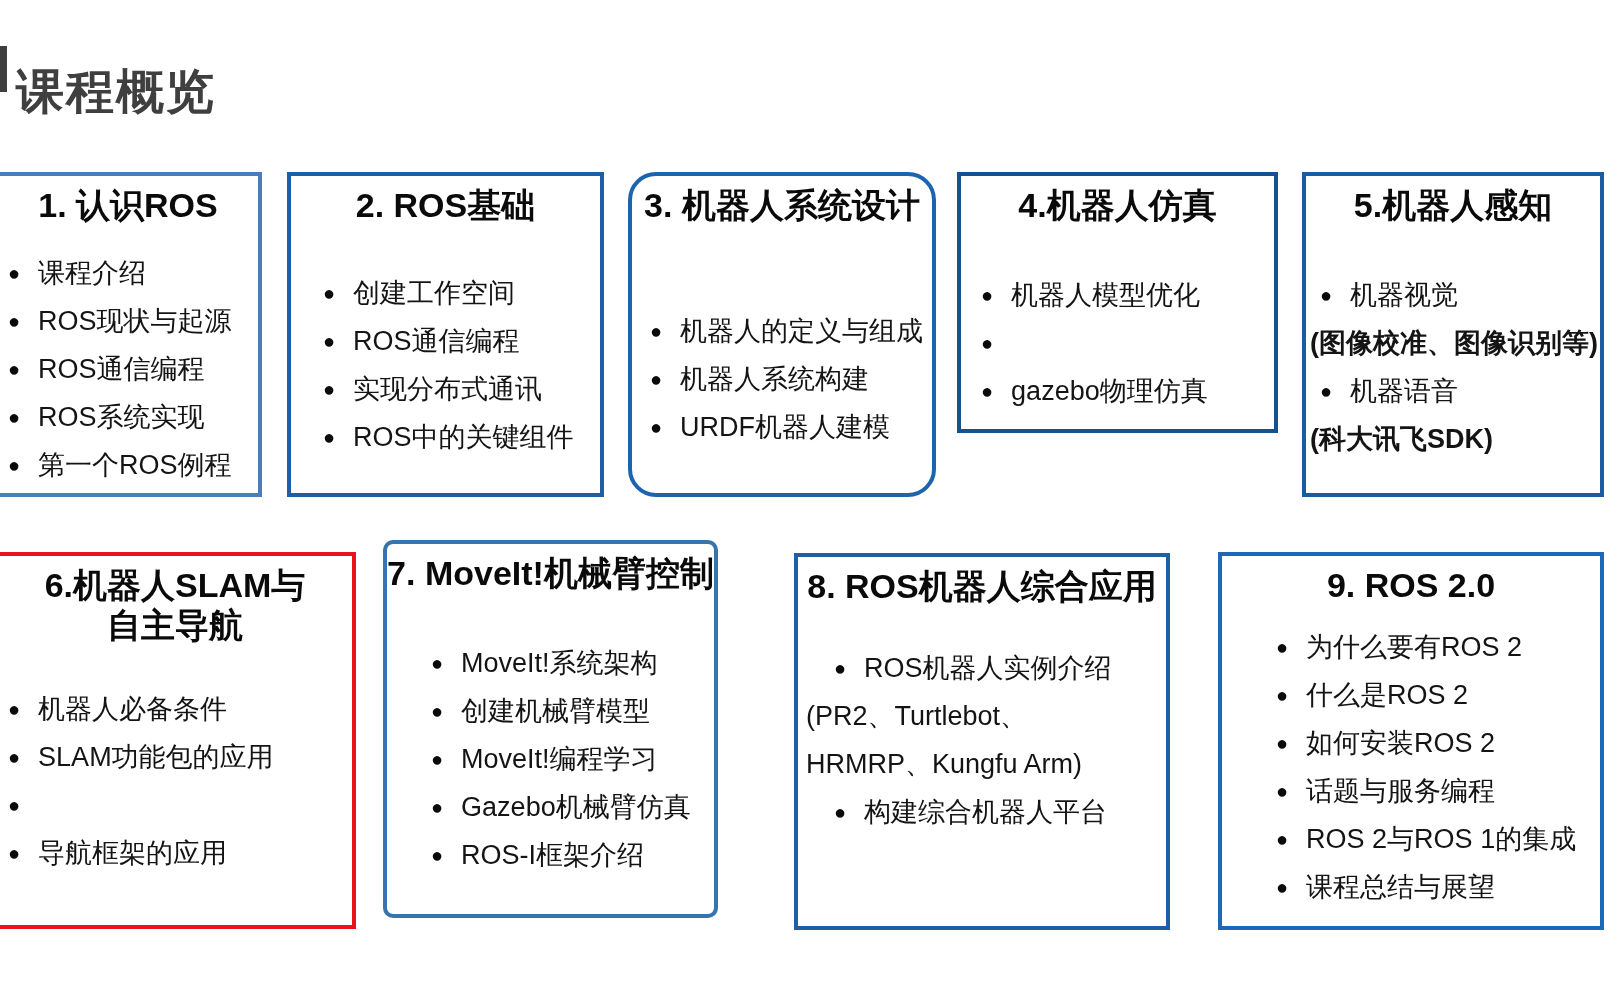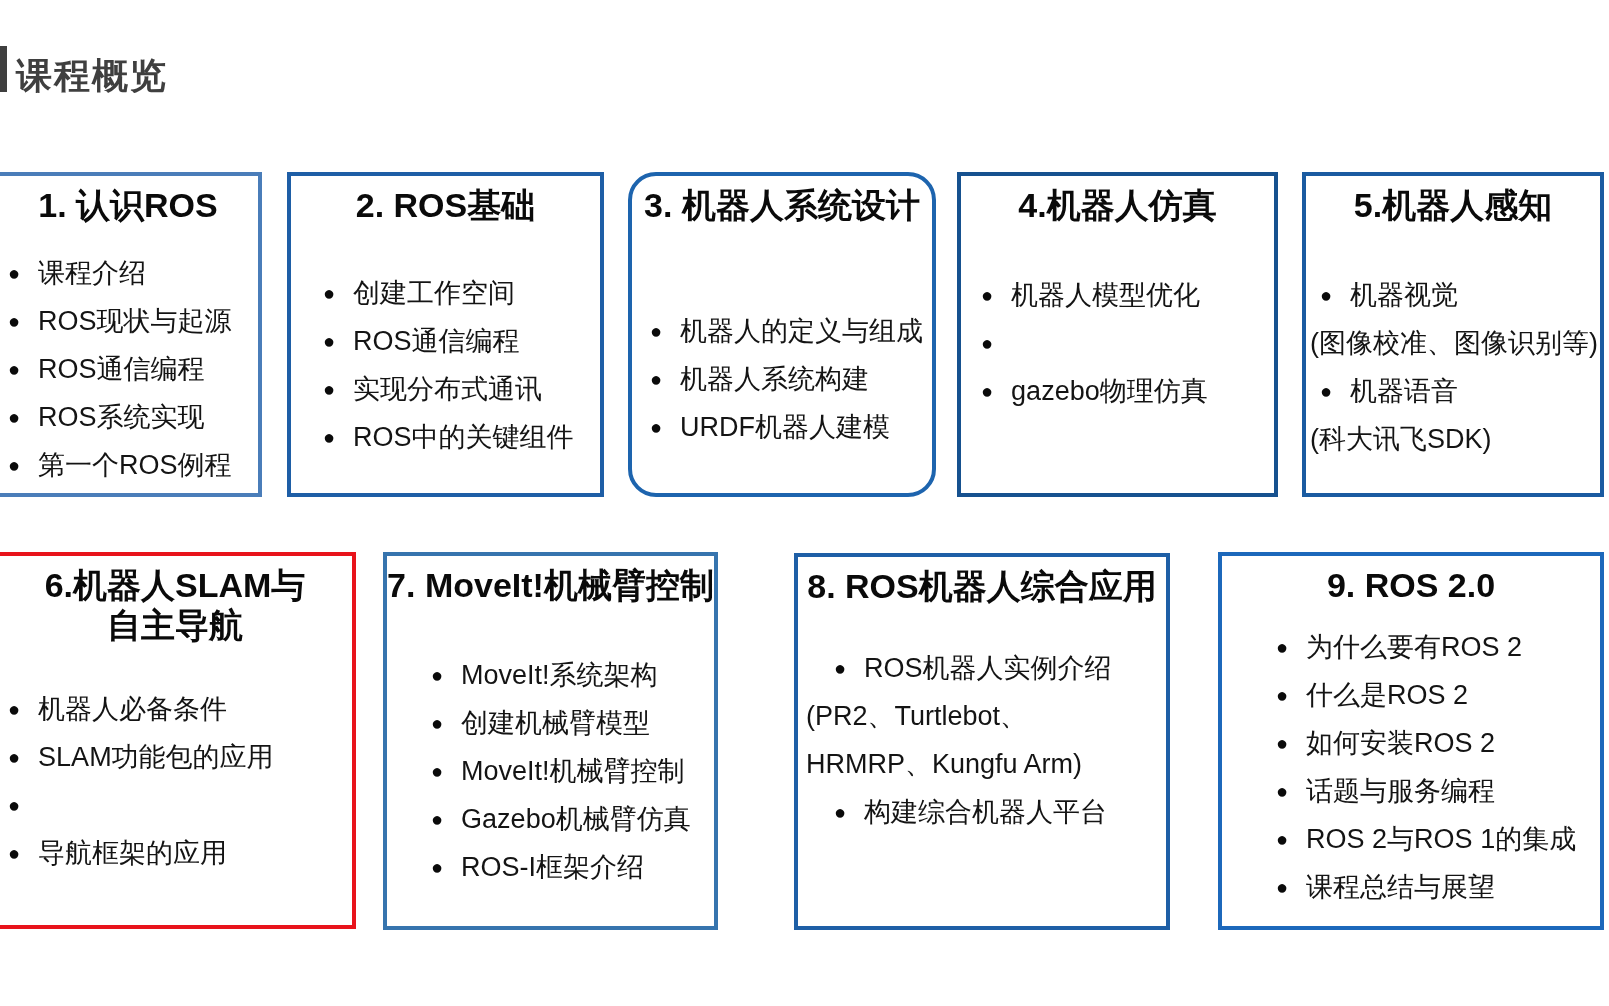--- a/index.html
+++ b/index.html
@@ -5,21 +5,21 @@
   html,body{margin:0;padding:0;background:#ffffff;}
   .stage{
     position:relative;
     width:1609px;height:1006px;
     background:#ffffff;
     overflow:hidden;
     font-family:"Liberation Sans","DejaVu Sans",sans-serif;
   }
   .page-title{
     position:absolute;left:16px;top:28px;
-    font-size:36px;font-weight:800;color:#3f3f3f;
+    font-size:48px;font-weight:800;color:#3f3f3f;
     letter-spacing:2px;
   }
   .edge-sliver{
     position:absolute;left:0;top:46px;width:7px;height:46px;background:#3f3f3f;
   }
   .box{
     position:absolute;
     border:4px solid #1e5ea6;
     box-sizing:border-box;
     background:#ffffff;
@@ -39,29 +39,29 @@
   }
   .box li{height:48px;display:flex;align-items:center;white-space:nowrap;}
   .box li .dot{font-size:20px;margin-right:18px;flex:0 0 auto;color:#0a0a0a;line-height:1;}
   
   .b1{left:-6px;top:172px;width:268px;height:325px;}
   .b1 ul{margin-top:24px;padding-left:10px;}
   .b2{left:287px;top:172px;width:317px;height:325px;}
   .b2 ul{margin-top:44px;padding-left:32px;}
   .b3{left:628px;top:172px;width:308px;height:325px;border-radius:28px;}
   .b3 ul{margin-top:82px;padding-left:18px;}
-  .b4{left:957px;top:172px;width:321px;height:325px;}
+  .b4{left:957px;top:172px;width:321px;height:261px;}
   .b4 ul{margin-top:46px;padding-left:20px;}
   .b5{left:1302px;top:172px;width:302px;height:325px;}
   .b5 ul{margin-top:46px;padding-left:14px;}
-  .b5 li.cont{margin-left:-10px;}
+  .b5 li.cont{margin-left:-10px;font-weight:bold;}
   
   .b6{left:-6px;top:552px;width:362px;height:377px;}
   .b6 ul{margin-top:40px;padding-left:10px;}
-  .b7{left:383px;top:552px;width:335px;height:378px;}
+  .b7{left:383px;top:540px;width:335px;height:378px;border-radius:10px;}
   .b7 ul{margin-top:46px;padding-left:44px;}
   .b8{left:794px;top:553px;width:376px;height:377px;}
   .b8 ul{margin-top:38px;padding-left:36px;}
   .b8 li.cont{margin-left:-28px;}
   .b9{left:1218px;top:552px;width:386px;height:378px;}
   .b9 ul{margin-top:18px;padding-left:54px;}
 </style>
 </head>
 <body>
 
@@ -200,21 +200,21 @@
         <li class="bl">
           <span class="dot">●</span>
           <span class="txt">MoveIt!系统架构</span>
         </li>
         <li class="bl">
           <span class="dot">●</span>
           <span class="txt">创建机械臂模型</span>
         </li>
         <li class="bl">
           <span class="dot">●</span>
-          <span class="txt">MoveIt!机械臂控制</span>
+          <span class="txt">MoveIt!编程学习</span>
         </li>
         <li class="bl">
           <span class="dot">●</span>
           <span class="txt">Gazebo机械臂仿真</span>
         </li>
         <li class="bl">
           <span class="dot">●</span>
           <span class="txt">ROS-I框架介绍</span>
         </li>
       </ul>

